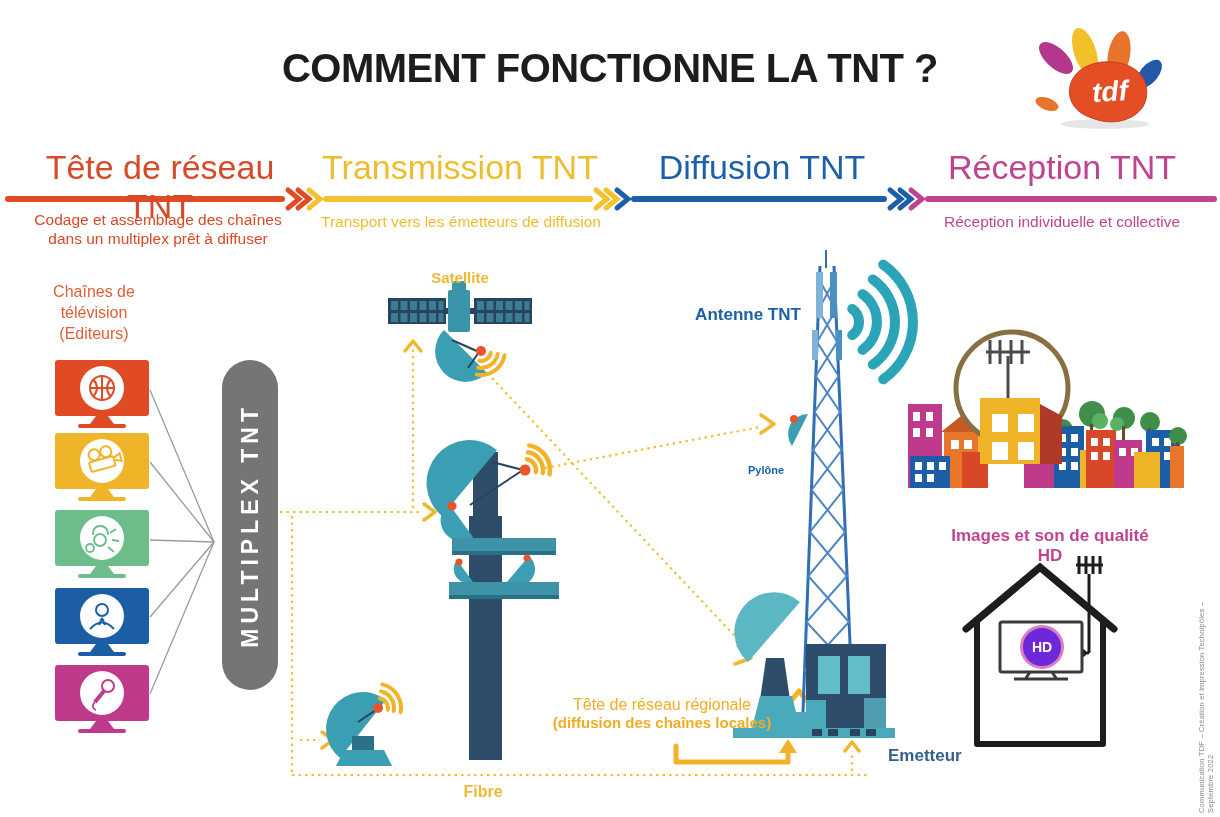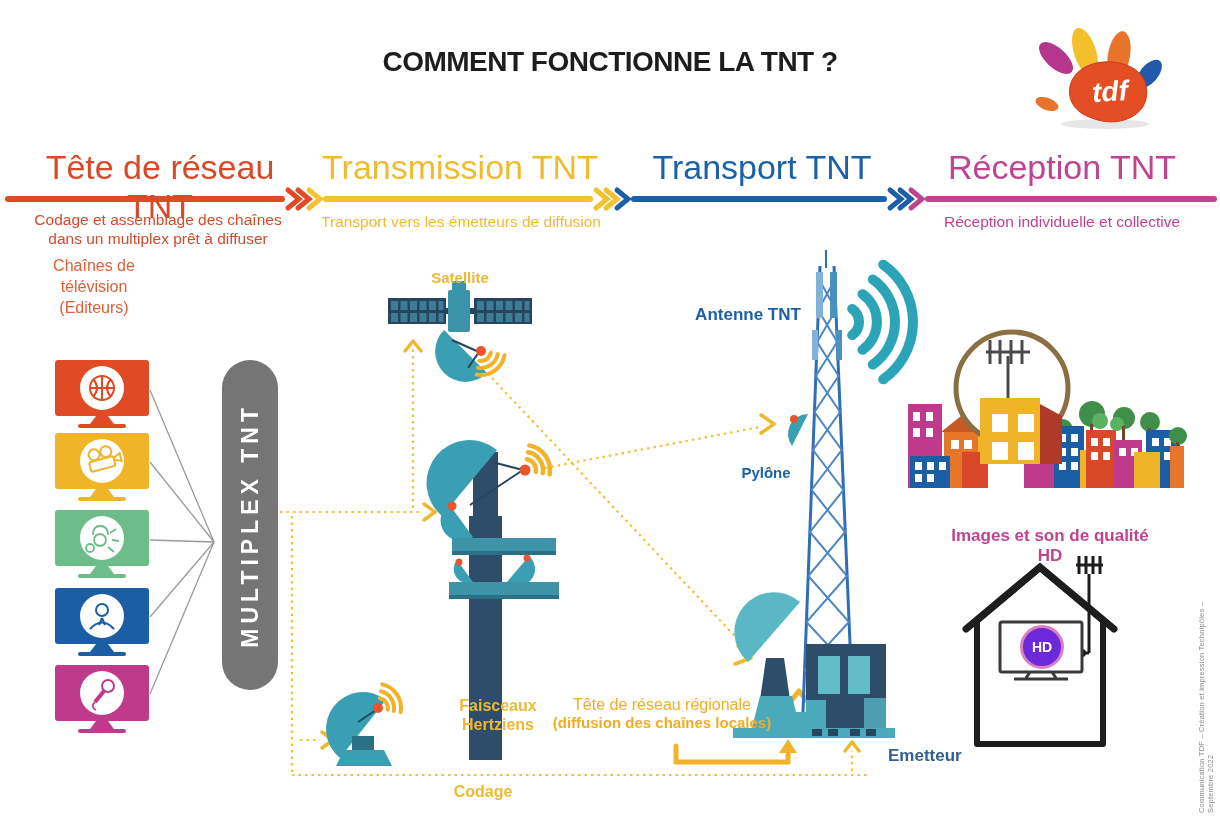--- a/index.html
+++ b/index.html
@@ -1,40 +1,40 @@
 <!DOCTYPE html>
 <html><head>
 <meta charset="utf-8">
 <style>
   html,body{margin:0;padding:0;background:#fff;}
   .canvas{position:relative;width:1220px;height:817px;background:#fff;overflow:hidden;
           font-family:"Liberation Sans",sans-serif;}
   .gfx{position:absolute;left:0;top:0;z-index:1;}
   .txt{position:absolute;z-index:2;}
-  .title{left:240px;top:46px;width:740px;text-align:center;font-size:28px;font-weight:600;
+  .title{left:240px;top:46px;width:740px;text-align:center;font-size:40px;font-weight:600;
          letter-spacing:-0.5px;color:#1d1d1d;}
   .sec-label{top:148px;width:300px;text-align:center;font-size:34px;}
   .sl0{left:10px;} .sl1{left:310px;} .sl2{left:612px;} .sl3{left:912px;}
   .sec-desc{font-size:15.5px;line-height:1.25;text-align:center;}
   .sd0{left:22px;top:210px;width:272px;}
   .sd1{left:316px;top:212px;width:290px;}
   .sd2{left:640px;top:214px;width:246px;}
   .sd3{left:914px;top:212px;width:296px;}
-  .channels-label{left:36px;top:256px;width:116px;text-align:center;font-size:16px;
+  .channels-label{left:36px;top:282px;width:116px;text-align:center;font-size:16px;
                   line-height:1.3;color:#df5f35;}
   .multiplex{left:222px;top:360px;width:56px;height:330px;background:#757575;border-radius:28px;
              display:flex;align-items:center;justify-content:center;}
   .multiplex span{writing-mode:vertical-rl;transform:rotate(180deg);color:#fff;font-weight:bold;
                   font-size:23px;letter-spacing:5px;white-space:nowrap;}
   .satellite-label{left:400px;top:269px;width:120px;text-align:center;font-size:15px;font-weight:bold;color:#efb832;}
   .faisceaux-label{left:438px;top:696px;width:120px;text-align:center;font-size:16px;font-weight:bold;
                    line-height:1.2;color:#efb832;}
   .fibre-label{left:438px;top:783px;width:90px;text-align:center;font-size:16px;font-weight:bold;color:#efb832;}
   .antenne-label{left:688px;top:305px;width:120px;text-align:center;font-size:17px;font-weight:bold;color:#1c60a8;white-space:nowrap;}
-  .pylone-label{left:726px;top:464px;width:80px;text-align:center;font-size:15px;font-weight:bold;color:#1c60a8;}
+  .pylone-label{left:726px;top:464px;width:80px;text-align:center;font-size:11px;font-weight:bold;color:#1c60a8;}
   .regional-label{left:552px;top:695px;width:220px;text-align:center;font-size:16px;font-weight:normal;color:#f0ad27;line-height:1.2;}
   .regional-sub{left:548px;top:714px;width:228px;text-align:center;font-size:15px;font-weight:bold;color:#f0ad27;}
   .emetteur-label{left:888px;top:714px;width:110px;font-size:17px;font-weight:bold;color:#33618e;margin-top:32px;}
   .quality-label{left:938px;top:526px;width:224px;text-align:center;font-size:17px;font-weight:600;color:#c04390;}
   .hd-badge{left:1020px;top:625px;width:38px;height:38px;border-radius:50%;background:#6d28d9;
             border:3px solid #db7fc0;color:#fff;font-weight:bold;font-size:14px;z-index:3;
             display:flex;align-items:center;justify-content:center;}
   .tdf-text{left:1074px;top:76px;width:72px;text-align:center;font-style:italic;font-weight:bold;
             font-size:28px;color:#fff;transform:rotate(-4deg);z-index:3;}
   .credit{right:5px;top:585px;height:228px;writing-mode:vertical-rl;transform:rotate(180deg);
@@ -382,36 +382,35 @@
       <path d="M1030,672 l-4,6 M1052,672 l4,6 M1014,679 h54" stroke="#3a3a3a" stroke-width="3" fill="none"></path>
     </g>
   </g>
 </svg>
 
 <div class="txt title">COMMENT FONCTIONNE LA TNT ?</div>
 <div class="txt tdf-text">tdf</div>
 
 <div class="txt sec-label sl0" style="color: rgb(214, 74, 40);">Tête de réseau TNT</div>
 <div class="txt sec-label sl1" style="color: rgb(239, 188, 46);">Transmission TNT</div>
-<div class="txt sec-label sl2" style="color: rgb(28, 96, 168);">Transport TNT</div>
+<div class="txt sec-label sl2" style="color: rgb(28, 96, 168);">Diffusion TNT</div>
 <div class="txt sec-label sl3" style="color: rgb(192, 67, 144);">Réception TNT</div>
 
 <div class="txt sec-desc sd0" style="color: rgb(214, 74, 40);">Codage et assemblage des chaînes dans un multiplex prêt à diffuser</div>
 <div class="txt sec-desc sd1" style="color: rgb(239, 188, 46);">Transport vers les émetteurs de diffusion</div>
 <div class="txt sec-desc sd3" style="color: rgb(192, 67, 144);">Réception individuelle et collective</div>
 
 <div class="txt channels-label">Chaînes de télévision (Editeurs)</div>
 
 <div class="txt multiplex">
   <span>MULTIPLEX TNT</span>
 </div>
 
 <div class="txt satellite-label">Satellite</div>
-<div class="txt faisceaux-label">Faisceaux Hertziens</div>
-<div class="txt fibre-label">Codage</div>
+<div class="txt fibre-label">Fibre</div>
 
 <div class="txt antenne-label">Antenne TNT</div>
 <div class="txt pylone-label">Pylône</div>
 <div class="txt regional-label">Tête de réseau régionale</div>
 <div class="txt regional-sub">(diffusion des chaînes locales)</div>
 <div class="txt emetteur-label">Emetteur</div>
 
 <div class="txt quality-label">Images et son de qualité HD</div>
 <div class="txt hd-badge">HD</div>
 

